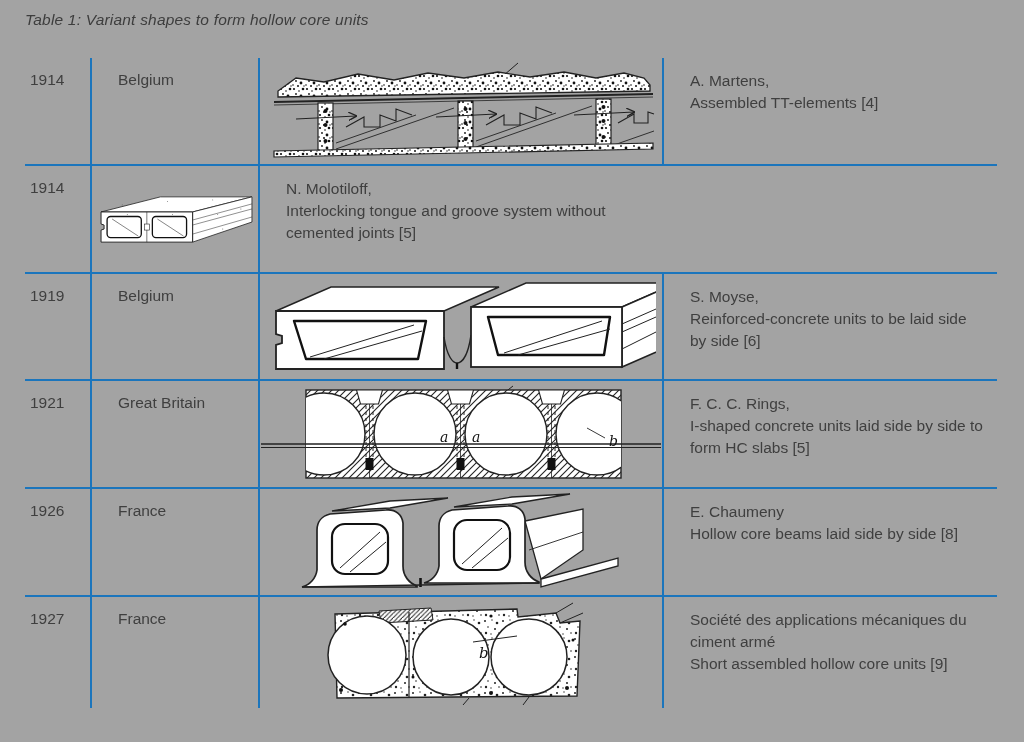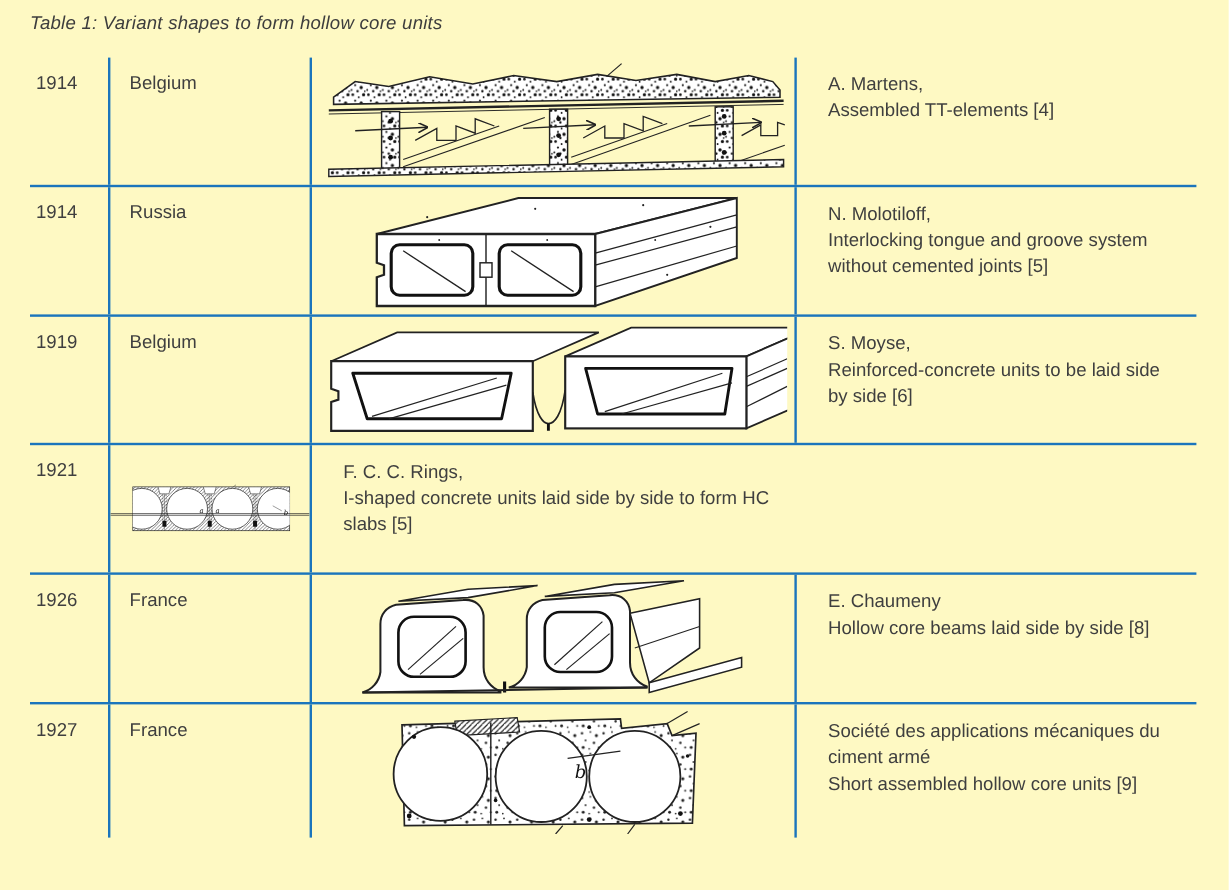--- a/index.html
+++ b/index.html
@@ -1,34 +1,34 @@
 <!DOCTYPE html>
 <html><head>
 <meta charset="utf-8">
 <style>
   :root { --blue:#1b75bc; --ink:#3f3f3f; --draw:#1f1f1f; }
   * { box-sizing:border-box; }
   html,body { margin:0; padding:0; background:#fff; }
   .page {
-    position:relative; width:1024px; height:742px; background:#fef9c3; overflow:hidden;
+    position:relative; width:1024px; height:742px; background:#a3a3a3; overflow:hidden;
     font-family:"Liberation Sans", sans-serif; color:var(--ink);
   }
   .caption {
     position:absolute; left:25px; top:11px;
     font-style:italic; font-size:15.5px; color:#3d3d3d; letter-spacing:0.2px;
   }
-  .table { position:absolute; left:25px; top:48px; width:972px; }
+  .table { position:absolute; left:25px; top:58px; width:972px; }
   .row {
     display:grid; grid-template-columns:65px 168px 404px 335px;
     min-height:107px; border-bottom:2px solid var(--blue);
   }
   .row:last-child { border-bottom:none; }
   .cell { padding-top:13px; font-size:15.5px; }
   .cell.year { padding-left:5px; }
-  .cell.country { border-left:2px solid var(--blue); padding-left:16px; }
+  .cell.country { border-left:2px solid var(--blue); padding-left:26px; }
   .cell.figure {
     border-left:2px solid var(--blue);
     display:flex; align-items:center; justify-content:center;
     padding:3px 0 3px 0;
   }
   .cell.desc {
     border-left:2px solid var(--blue);
     padding:12px 13px 0 26px; line-height:1.42;
   }
   svg { display:block; }
@@ -134,21 +134,20 @@
         </svg>
       </div>
       <div class="cell desc">
         <div>A. Martens,</div>
         <div>Assembled TT-elements [4]</div>
       </div>
     </div>
 
     <div class="row">
       <div class="cell year">1914</div>
-      <div class="cell country">Russia</div>
       <div class="cell figure">
         <svg viewBox="0 0 330 100" width="330" height="100">
           <polygon points="18,36 136,6 318,6 200,36" fill="#fff" stroke="#222" stroke-width="1.6"></polygon>
           <polygon points="200,36 318,6 318,56 200,96" fill="#fff" stroke="#222" stroke-width="1.6"></polygon>
           <g stroke="#222" stroke-width="1">
             <line x1="200" y1="52" x2="318" y2="20"></line>
             <line x1="200" y1="62" x2="318" y2="30"></line>
             <line x1="200" y1="80" x2="318" y2="46"></line>
           </g>
           <path d="M18,36 L200,36 L200,96 L18,96 L18,72 L24,70 L24,62 L18,60 Z" fill="#fff" stroke="#222" stroke-width="1.9"></path>
@@ -210,20 +209,21 @@
         </svg>
       </div>
       <div class="cell desc">
         <div>S. Moyse,</div>
         <div>Reinforced-concrete units to be laid side by side [6]</div>
       </div>
     </div>
 
     <div class="row">
       <div class="cell year">1921</div>
+      <div class="cell country">Great Britain</div>
       <div class="cell figure">
         <svg viewBox="0 0 400 100" width="400" height="100">
           <line x1="252" y1="2" x2="234" y2="16" stroke="#222" stroke-width="1"></line>
           <rect x="45" y="6" width="315" height="88" fill="url(#hatch)" stroke="#222" stroke-width="1.4"></rect>
           <g clip-path="url(#clipSec)">
             <circle cx="63" cy="50" r="41" fill="#fff" stroke="#222" stroke-width="1.4"></circle>
             <circle cx="154" cy="50" r="41" fill="#fff" stroke="#222" stroke-width="1.4"></circle>
             <circle cx="245" cy="50" r="41" fill="#fff" stroke="#222" stroke-width="1.4"></circle>
             <circle cx="336" cy="50" r="41" fill="#fff" stroke="#222" stroke-width="1.4"></circle>
             <g fill="#fff" stroke="#222" stroke-width="1.1">

